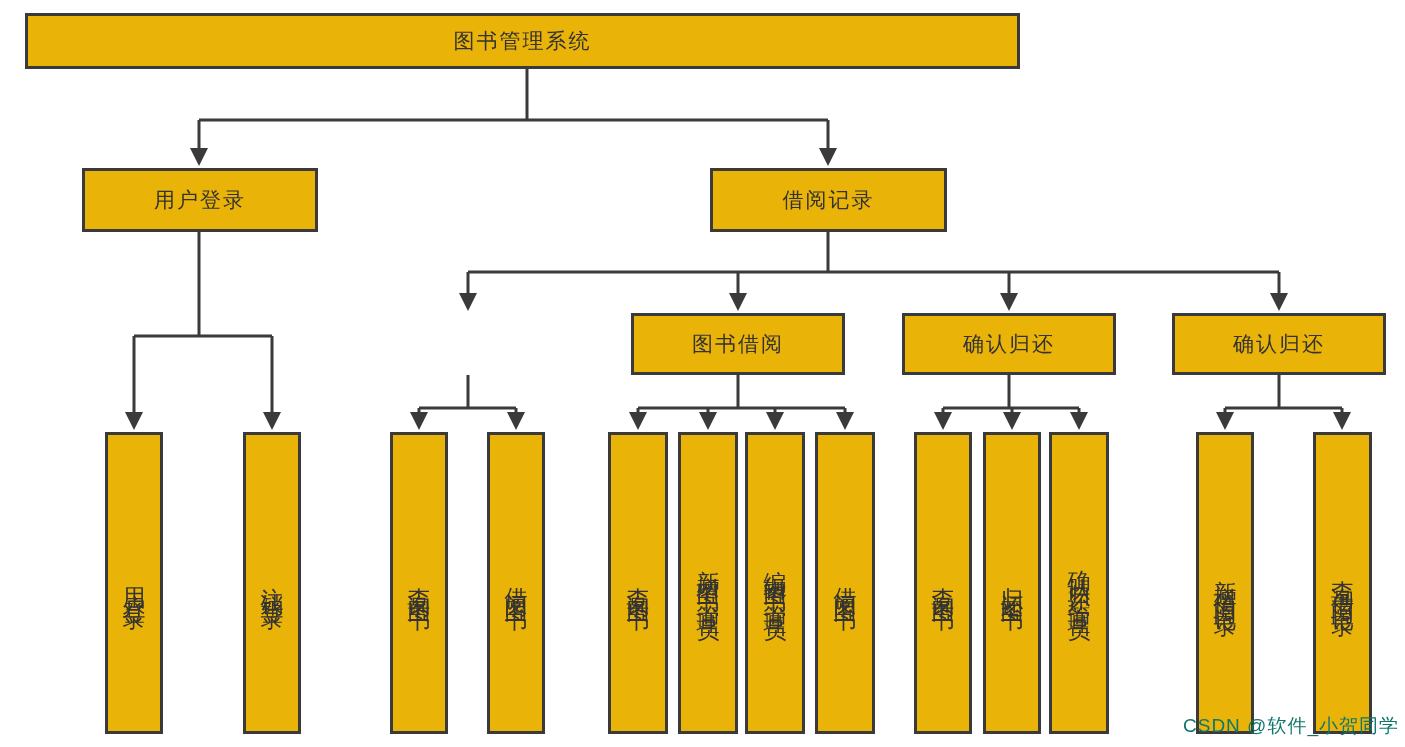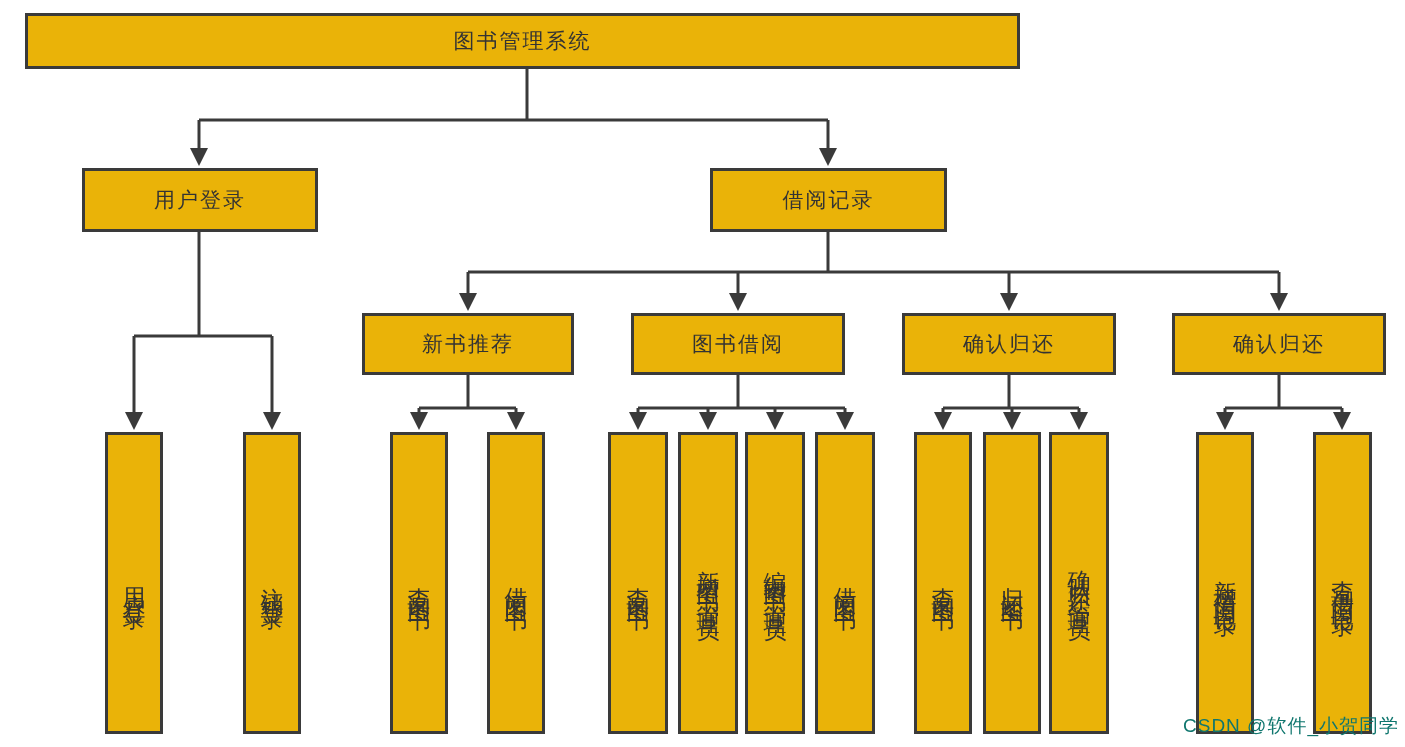--- a/index.html
+++ b/index.html
@@ -124,23 +124,20 @@
     <span class="label">图书管理系统</span>
   </div>
 
   <div class="node hbox" style="left:82px;top:168px;width:236px;height:64px;">
     <span class="label">用户登录</span>
   </div>
   <div class="node hbox" style="left:710px;top:168px;width:237px;height:64px;">
     <span class="label">借阅记录</span>
   </div>
 
-  <div class="node hbox" style="left:362px;top:313px;width:212px;height:62px;">
-    <span class="label">新书推荐</span>
-  </div>
   <div class="node hbox" style="left:631px;top:313px;width:214px;height:62px;">
     <span class="label">图书借阅</span>
   </div>
   <div class="node hbox" style="left:902px;top:313px;width:214px;height:62px;">
     <span class="label">确认归还</span>
   </div>
   <div class="node hbox" style="left:1172px;top:313px;width:214px;height:62px;">
     <span class="label">确认归还</span>
   </div>
 

